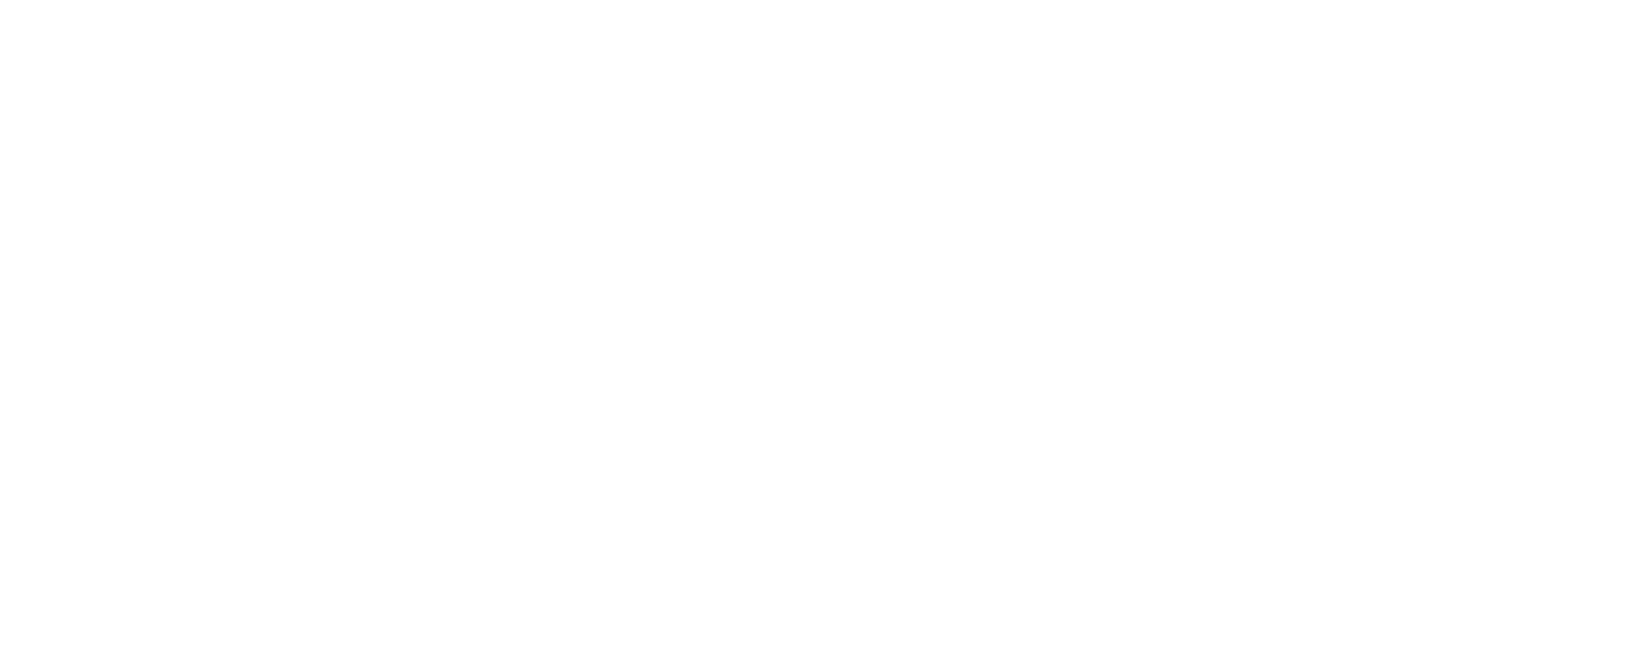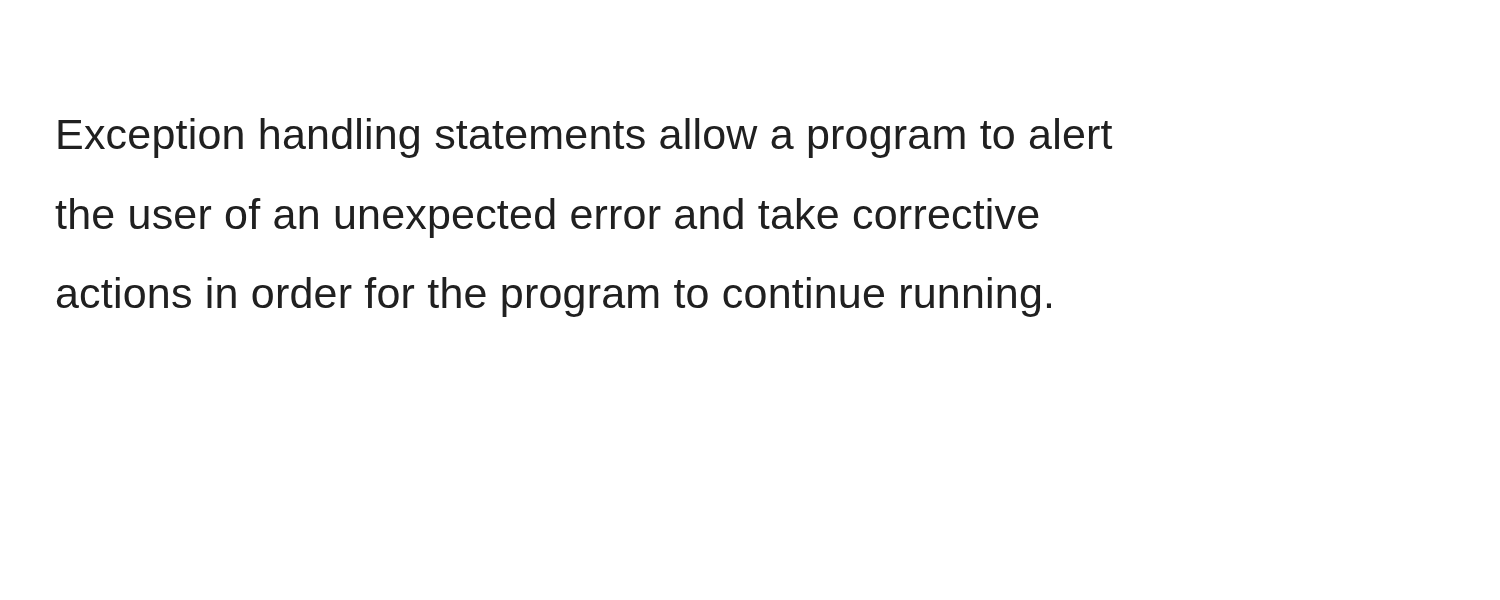--- a/index.html
+++ b/index.html
@@ -31,14 +31,13 @@
       letter-spacing: 0.2px;
     }
     .option-label {
       display: inline;
     }
   </style>
 </head>
 <body>
 
 <div class="question-container">
-  <p class="question-text">Exception handling statements allow a program to alert the user of an unexpected error and take corrective actions in order for the program to continue running.</p>
 </div>
 
 </body></html>

